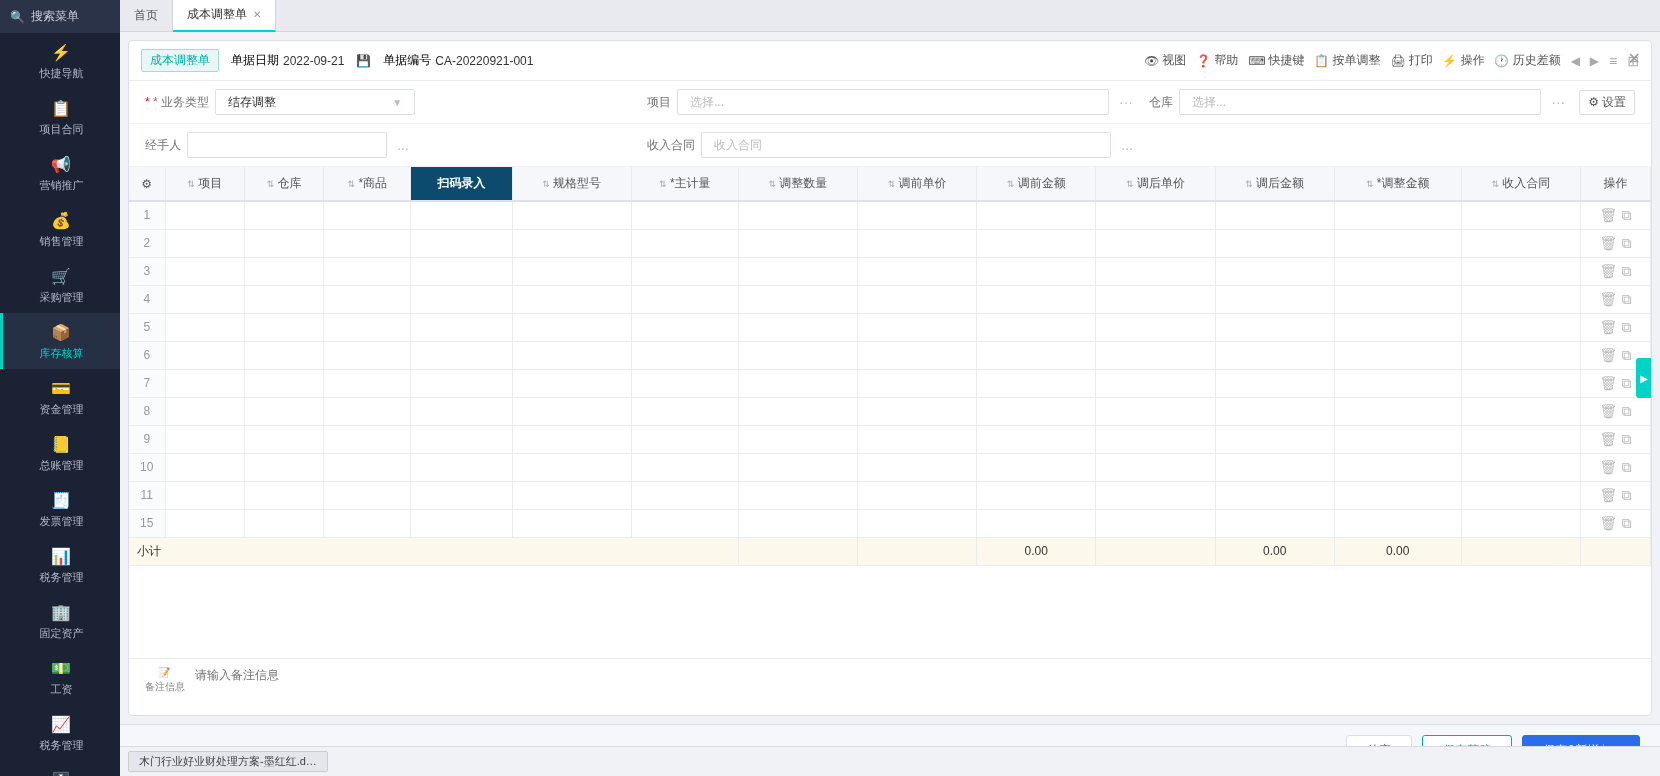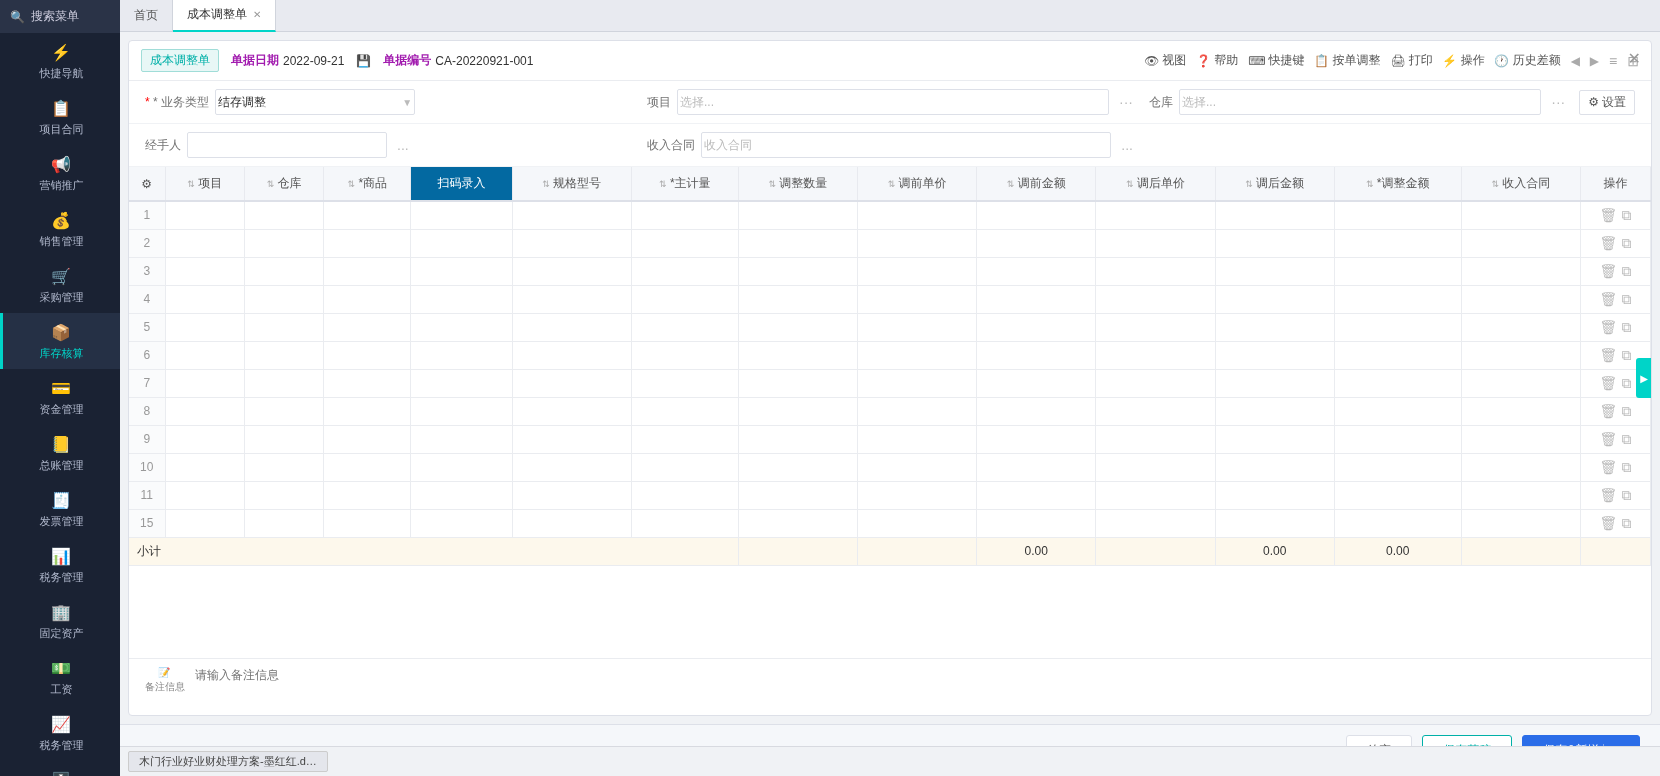--- a/index.html
+++ b/index.html
@@ -98,21 +98,21 @@
     }
     .doc-title-tag {
       background: #e8f7f6;
       color: #00b0a8;
       border: 1px solid #a0ddd8;
       padding: 2px 8px;
       border-radius: 2px;
       font-size: 12px;
     }
     .doc-meta { display: flex; align-items: center; gap: 4px; color: #333; }
-    .doc-meta-label { color: #a21caf; font-weight: bold; }
+    .doc-meta-label { color: #000000; }
     .doc-meta-value { color: #333; font-weight: 500; }
     .doc-actions {
       margin-left: auto;
       display: flex;
       align-items: center;
       gap: 10px;
       color: #555;
     }
     .doc-action-btn {
       display: flex;
@@ -145,21 +145,21 @@
       align-items: center;
       gap: 6px;
       flex: 1;
     }
     .form-label { color: #737373; white-space: nowrap; }
     .form-label.required::before { content: '* '; color: red; }
     .form-control {
       flex: 1;
       border: 1px solid #dde0e8;
       border-radius: 2px;
-      padding: 3px 2px;
+      padding: 3px 12px;
       height: 26px;
       color: #333;
       background: #fff;
       display: flex;
       align-items: center;
       justify-content: space-between;
       cursor: pointer;
     }
     .form-control .placeholder { color: #bbb; }
     .form-control .chevron { color: #bbb; font-size: 10px; }
@@ -185,22 +185,23 @@
       padding: 8px 6px;
       text-align: center;
       color: #555;
       font-weight: 500;
       border-right: 1px solid #e8eaef;
       white-space: nowrap;
       font-size: 12px;
       position: relative;
     }
     th.highlighted {
-      background: #0369a1;
+      background: #0c4a6e;
       color: #fff;
+      font-weight: bold;
     }
     .th-sort { color: #aaa; font-size: 9px; cursor: pointer; }
     td {
       padding: 4px 6px;
       border-right: 1px solid #eaecf0;
       border-bottom: 1px solid #eaecf0;
       text-align: center;
       color: #333;
       height: 28px;
     }

